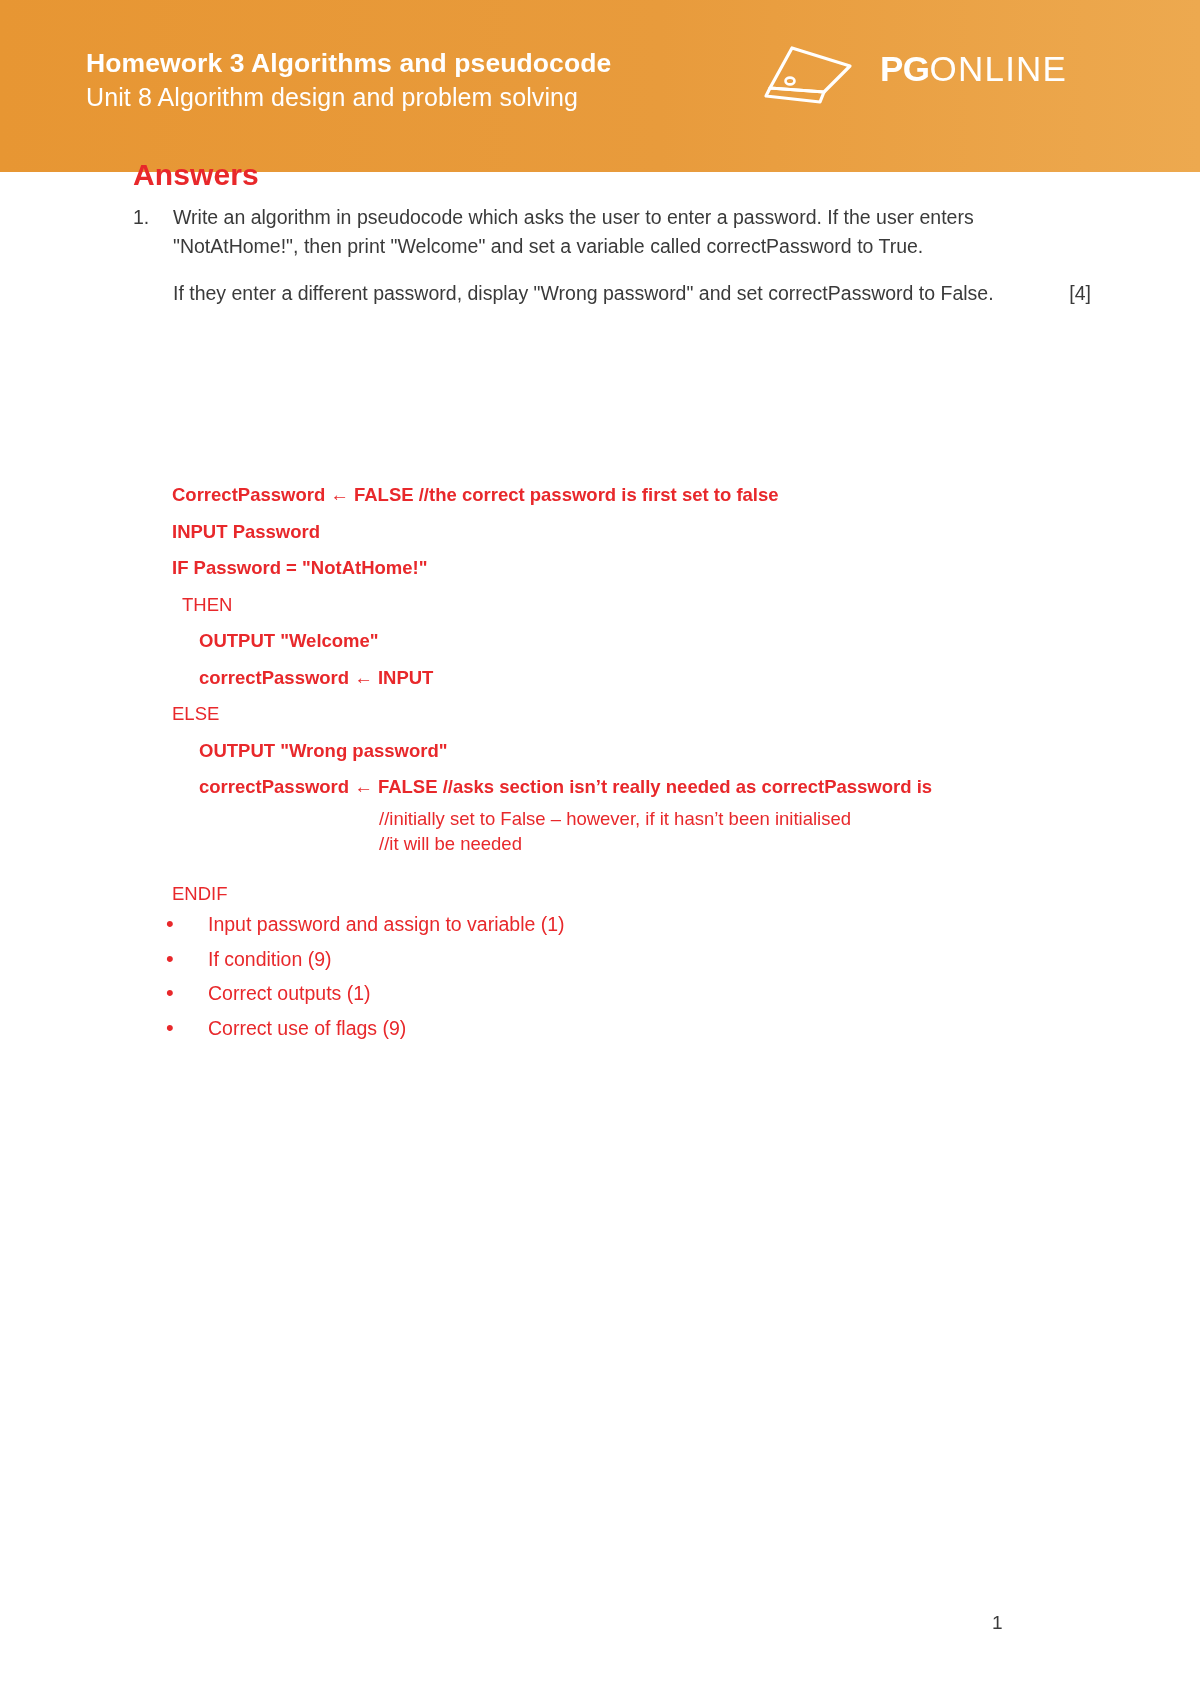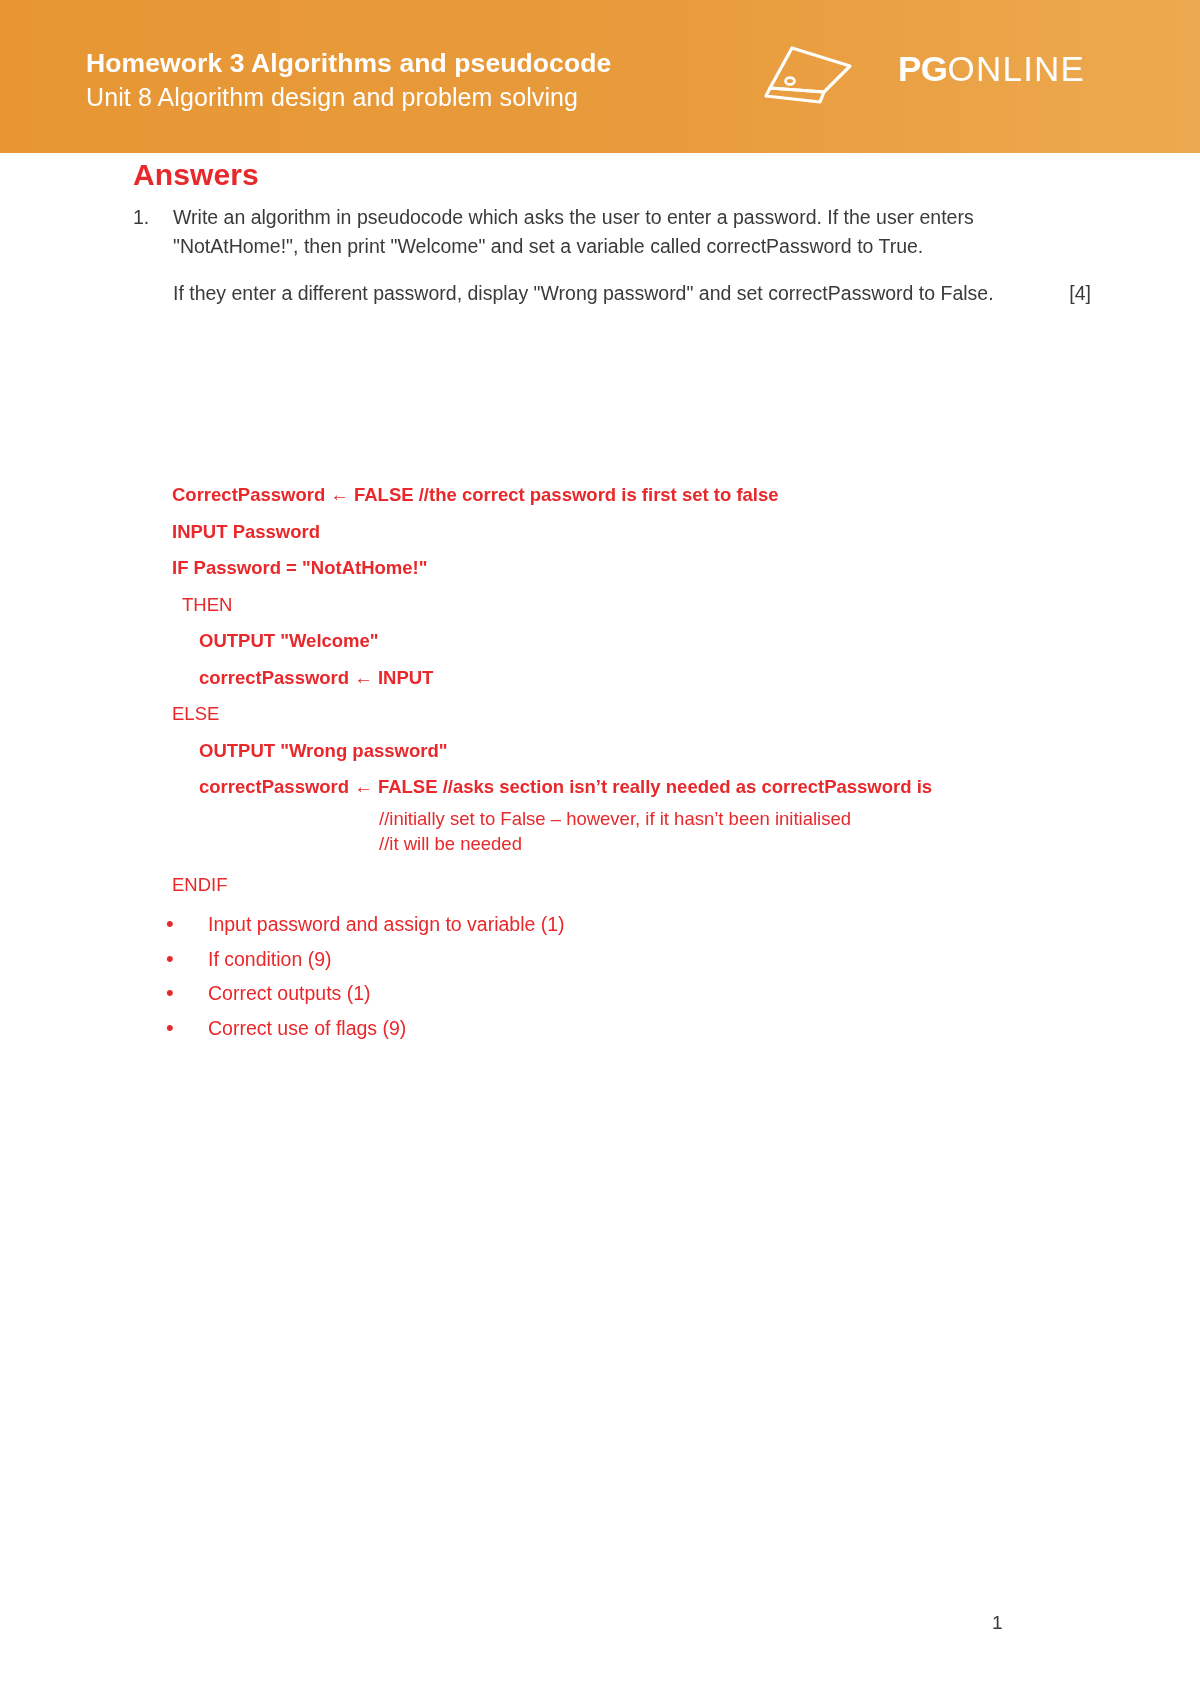--- a/index.html
+++ b/index.html
@@ -14,21 +14,21 @@
     position: relative;
     overflow: hidden;
   }
 
   
   .header-band {
     position: absolute;
     left: 0;
     top: 0;
     width: 1200px;
-    height: 153px;
+    height: 172px;
     background: #e89b3c;
     background: linear-gradient(to right, #e79633 0%, #e89b3c 55%, #eda94f 100%);
     text-decoration: underline;
   }
   .header-titles {
     position: absolute;
     left: 86px;
     top: 46px;
     color: #ffffff;
   }
@@ -57,21 +57,21 @@
   }
   .logo-mark {
     position: absolute;
     left: 0;
     top: 4px;
     width: 110px;
     height: 62px;
   }
   .logo-text {
     position: absolute;
-    left: 136px;
+    left: 118px;
     top: 9px;
     color: #ffffff;
     white-space: nowrap;
   }
   .logo-pg {
     font-size: 35px;
     font-weight: bold;
     letter-spacing: -0.5px;
   }
   .logo-online {
@@ -245,21 +245,21 @@
     <div class="code-line bold ind-1">INPUT Password</div>
     <div class="code-line bold ind-1">IF Password = "NotAtHome!"</div>
     <div class="code-line ind-2">THEN</div>
     <div class="code-line bold ind-3">OUTPUT "Welcome"</div>
     <div class="code-line bold ind-3">correctPassword ← INPUT</div>
     <div class="code-line ind-1">ELSE</div>
     <div class="code-line bold ind-3">OUTPUT "Wrong password"</div>
     <div class="code-line bold ind-3">correctPassword ← FALSE //asks section isn’t really needed as correctPassword is</div>
     <div class="code-cont ind-cont">//initially set to False – however, if it hasn’t been initialised</div>
     <div class="code-cont ind-cont">//it will be needed</div>
-    <div class="code-line ind-1" style="margin-top:10px;">ENDIF</div>
+    <div class="code-line ind-1" style="margin-top:19px;">ENDIF</div>
   </div>
 
   <div class="bullets">
     <div class="bullet-item">
       <div class="bullet-dot">•</div>
       <div class="bullet-text">Input password and assign to variable (1)</div>
     </div>
     <div class="bullet-item">
       <div class="bullet-dot">•</div>
       <div class="bullet-text">If condition (9)</div>

